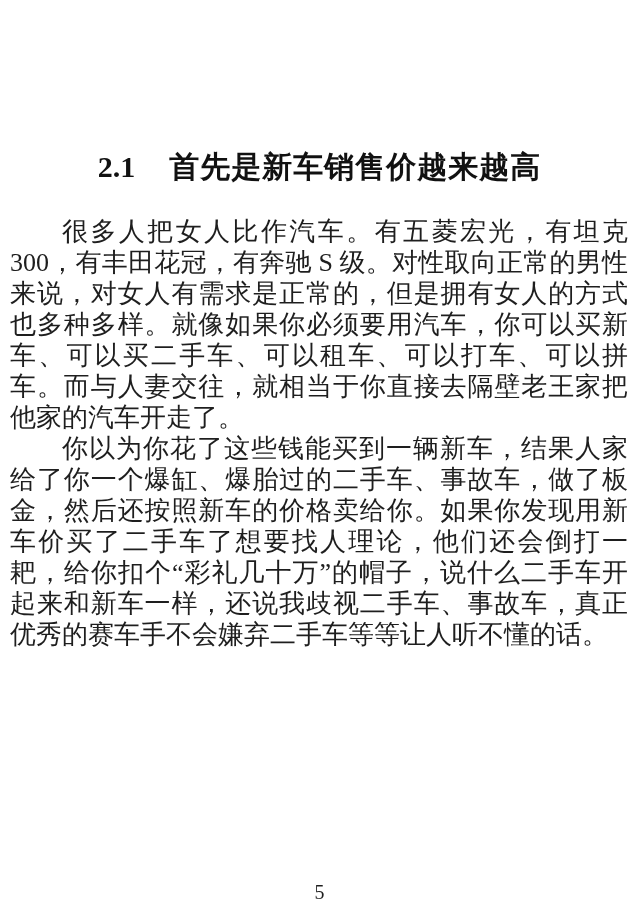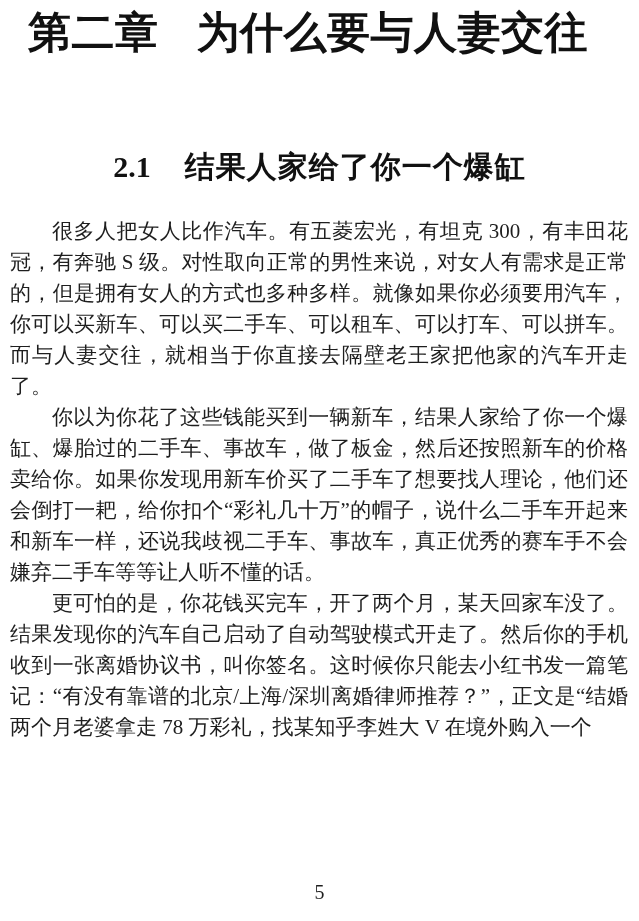--- a/index.html
+++ b/index.html
@@ -49,21 +49,21 @@
   .section-number {
     font-family: "Liberation Serif", "DejaVu Serif", serif;
     letter-spacing: 0;
     margin-right: 34px;
   }
   .body-text {
     position: absolute;
     left: 10px;
     top: 216px;
     width: 618px;
-    font-size: 21px;
+    font-size: 26px;
     line-height: 31px;
     text-align: justify;
     color: #1e1e1e;
   }
   .body-text p {
     margin: 0;
     padding: 0;
     text-indent: 2em;
   }
   .page-footer {
@@ -76,31 +76,27 @@
     font-size: 20px;
     line-height: 28px;
     color: #1e1e1e;
   }
 </style>
 </head>
 <body>
 
 <div class="page">
 
-  <h1 class="chapter-heading">
-    <span>第二章</span><span class="chapter-title-text">为什么要与人妻交往</span>
-  </h1>
 
   <h2 class="section-heading">
-    <span class="section-number">2.1</span><span>结果人家给了你一个爆缸</span>
+    <span class="section-number">2.1</span><span>首先是新车销售价越来越高</span>
   </h2>
 
   <div class="body-text">
     <p>很多人把女人比作汽车。有五菱宏光，有坦克 300，有丰田花冠，有奔驰 S 级。对性取向正常的男性来说，对女人有需求是正常的，但是拥有女人的方式也多种多样。就像如果你必须要用汽车，你可以买新车、可以买二手车、可以租车、可以打车、可以拼车。而与人妻交往，就相当于你直接去隔壁老王家把他家的汽车开走了。</p>
     <p>你以为你花了这些钱能买到一辆新车，结果人家给了你一个爆缸、爆胎过的二手车、事故车，做了板金，然后还按照新车的价格卖给你。如果你发现用新车价买了二手车了想要找人理论，他们还会倒打一耙，给你扣个“彩礼几十万”的帽子，说什么二手车开起来和新车一样，还说我歧视二手车、事故车，真正优秀的赛车手不会嫌弃二手车等等让人听不懂的话。</p>
-    <p>更可怕的是，你花钱买完车，开了两个月，某天回家车没了。结果发现你的汽车自己启动了自动驾驶模式开走了。然后你的手机收到一张离婚协议书，叫你签名。这时候你只能去小红书发一篇笔记：“有没有靠谱的北京/上海/深圳离婚律师推荐？”，正文是“结婚两个月老婆拿走 78 万彩礼，找某知乎李姓大 V 在境外购入一个</p>
   </div>
 
   <div class="page-footer">
     <span>5</span>
   </div>
 
 </div>
 
 </body></html>

